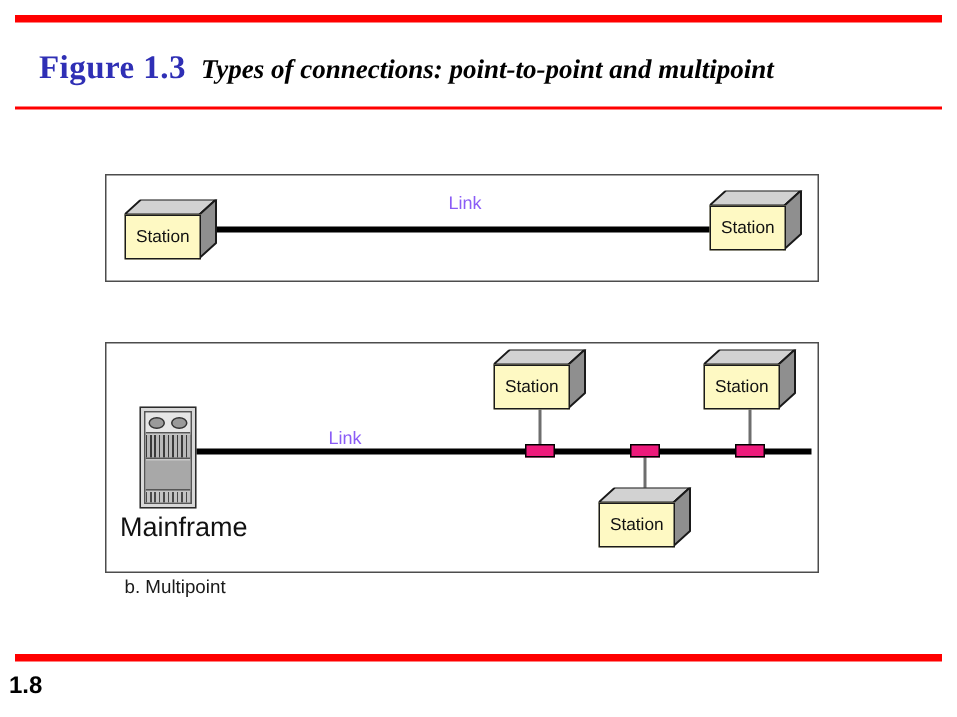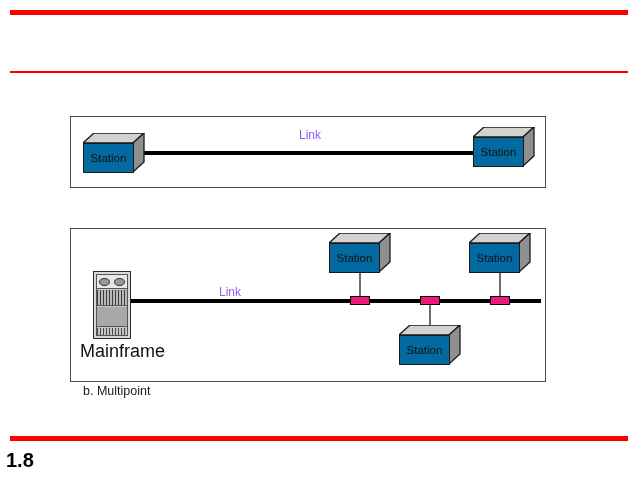--- a/index.html
+++ b/index.html
@@ -54,21 +54,21 @@
     margin-left: 10px;
   }
 
   
   #page-number {
     position: absolute;
     left: 6px;
     top: 449px;
     font-family: "Liberation Sans", sans-serif;
     font-weight: bold;
-    font-size: 20px;
+    font-size: 16px;
     color: #000000;
   }
 
   
   .panel {
     position: absolute;
     border: 1px solid #4d4d4d;
     background: #ffffff;
     box-sizing: border-box;
   }
@@ -102,21 +102,21 @@
   
   .node3d {
     position: absolute;
   }
   .node3d .face {
     position: absolute;
     left: 0;
     top: 10px;
     right: 11px;
     bottom: 0;
-    background: #0369a1;
+    background: #fef9c3;
     border: 1.4px solid #1a1a1a;
     box-sizing: border-box;
     display: flex;
     align-items: center;
     justify-content: center;
   }
   .node3d .face .label {
     font-family: "Liberation Sans", sans-serif;
     font-size: 11.5px;
     color: #111111;
@@ -219,20 +219,23 @@
     background: #6e6e6e;
   }
 </style>
 </head>
 <body>
 
 <div id="slide">
 
   <div class="rule-thick" id="rule-top"></div>
 
+  <div id="heading">
+    <span id="figure-number">Figure 1.3</span><span id="figure-caption">Types of connections: point-to-point and multipoint</span>
+  </div>
 
   <div class="rule-thin" id="rule-mid"></div>
 
   <div class="panel" id="panel-a">
 
     <div class="link-line" style="left:47px; top:34px; width:382px;"></div>
 
     <div class="link-label" style="left:228px; top:11px;">Link</div>
 
     <div class="node3d" style="left:12px; top:16px; width:62px; height:40px;">

